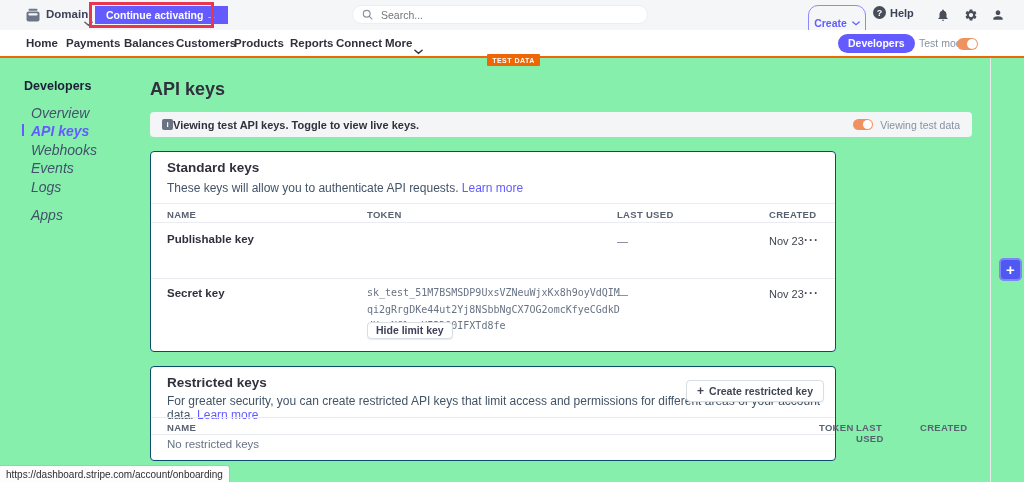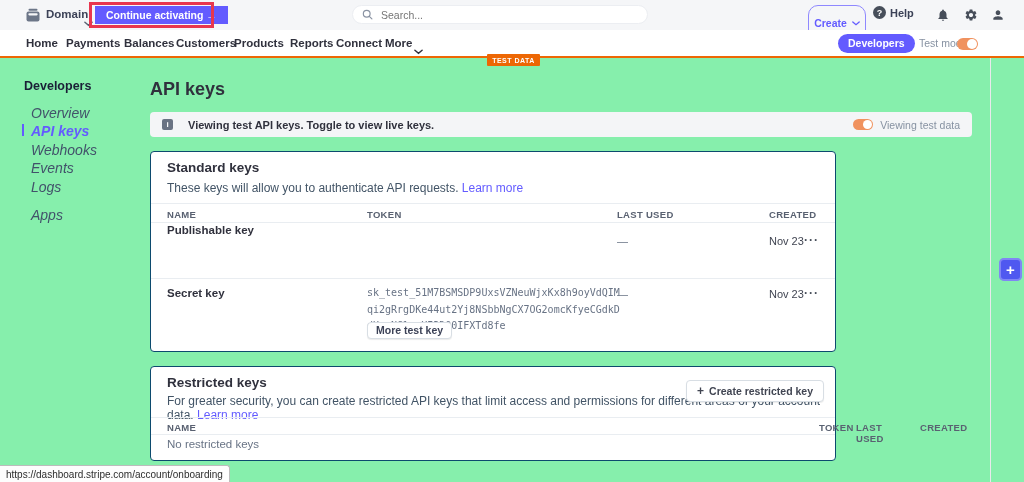--- a/index.html
+++ b/index.html
@@ -39,21 +39,21 @@
   .side-heading{position:absolute;left:24px;top:79px;font-size:12.5px;font-weight:bold;color:#1a1f36;}
   .side-item{position:absolute;left:31px;font-size:14px;color:#42526a;cursor:pointer;font-style:italic;}
   .side-item.active{color:#635bff;font-weight:bold;}
   .active-bar{position:absolute;left:22px;top:124px;width:2px;height:12px;background:#635bff;}
 
   
   .page-title{position:absolute;left:150px;top:79px;font-size:18px;font-weight:bold;color:#30313d;}
   .learn-link{position:absolute;right:61px;top:86px;font-size:10.5px;font-weight:bold;color:#635bff;cursor:pointer;}
   .banner{position:absolute;left:150px;top:112px;width:822px;height:25px;background:#f4f5f7;border-radius:4px;display:flex;align-items:center;}
   .info-icon{width:11px;height:11px;border-radius:2px;background:#6a7383;color:#fff;font-size:8px;font-weight:bold;display:flex;align-items:center;justify-content:center;margin-left:12px;font-style:normal;}
-  .banner-text{margin-left:15px;font-size:11px;font-weight:bold;color:#30313d;}
+  .banner-text{margin-left:0;font-size:11px;font-weight:bold;color:#30313d;}
   .banner-right{margin-left:auto;margin-right:12px;display:flex;align-items:center;gap:7px;}
   .vt-toggle{width:20px;height:11px;}
   .vt-toggle .knob{width:9px;height:9px;}
   .vt-label{font-size:10.5px;color:#8792a2;}
 
   .card{position:absolute;left:150px;width:686px;background:#fff;border:1px solid #0c4a6e;border-radius:4px;}
   .card-std{top:151px;height:201px;}
   .card-res{top:366px;height:95px;}
   .card-title{position:absolute;left:16px;top:8px;font-size:13.5px;font-weight:bold;color:#30313d;}
   .card-desc{position:absolute;left:16px;font-size:12px;color:#425466;}
@@ -182,33 +182,33 @@
       <span>These keys will allow you to authenticate API requests.</span>
       <span class="lm">Learn more</span>
     </div>
     <div class="thead" style="top:51px;height:20px">
       <span class="th" style="left:16px;top:5px">NAME</span>
       <span class="th" style="left:216px;top:5px">TOKEN</span>
       <span class="th" style="left:466px;top:5px">LAST USED</span>
       <span class="th" style="left:618px;top:5px">CREATED</span>
     </div>
     <div class="row" style="top:71px;height:56px;border-bottom:1px solid #e9edf1">
-      <span class="cell-name" style="top:1px">Publishable key</span>
+      <span class="cell-name" style="top:10px">Publishable key</span>
       <span class="cell-dash" style="top:12px">—</span>
       <span class="cell-created" style="top:12px">Nov 23</span>
       <span class="cell-menu" style="top:10px">···</span>
     </div>
     <div class="row" style="top:127px;height:73px">
       <span class="cell-name" style="top:8px">Secret key</span>
       <span class="cell-token" style="top:6px">sk_test_51M7BSMSDP9UxsVZNeuWjxKx8h9oyVdQIMqi2gRrgDKe44ut2Yj8NSbbNgCX7OG2omcKfyeCGdkDdHnaNGlpoXI3D00IFXTd8fe</span>
       <span class="cell-dash" style="top:9px">—</span>
       <span class="cell-created" style="top:9px">Nov 23</span>
       <span class="cell-menu" style="top:7px">···</span>
     </div>
-    <div class="hide-btn">More test key</div>
+    <div class="hide-btn">Hide limit key</div>
   </div>
 
   <div class="card card-res">
     <div class="card-title">Restricted keys</div>
     <div class="card-desc" style="top:27px">
       <span>For greater security, you can create restricted API keys that limit access and permissions for different areas of your account data.</span>
       <span class="lm">Learn more</span>
     </div>
     <div class="create-res-btn">
       <span style="font-size:12px;">+</span>

